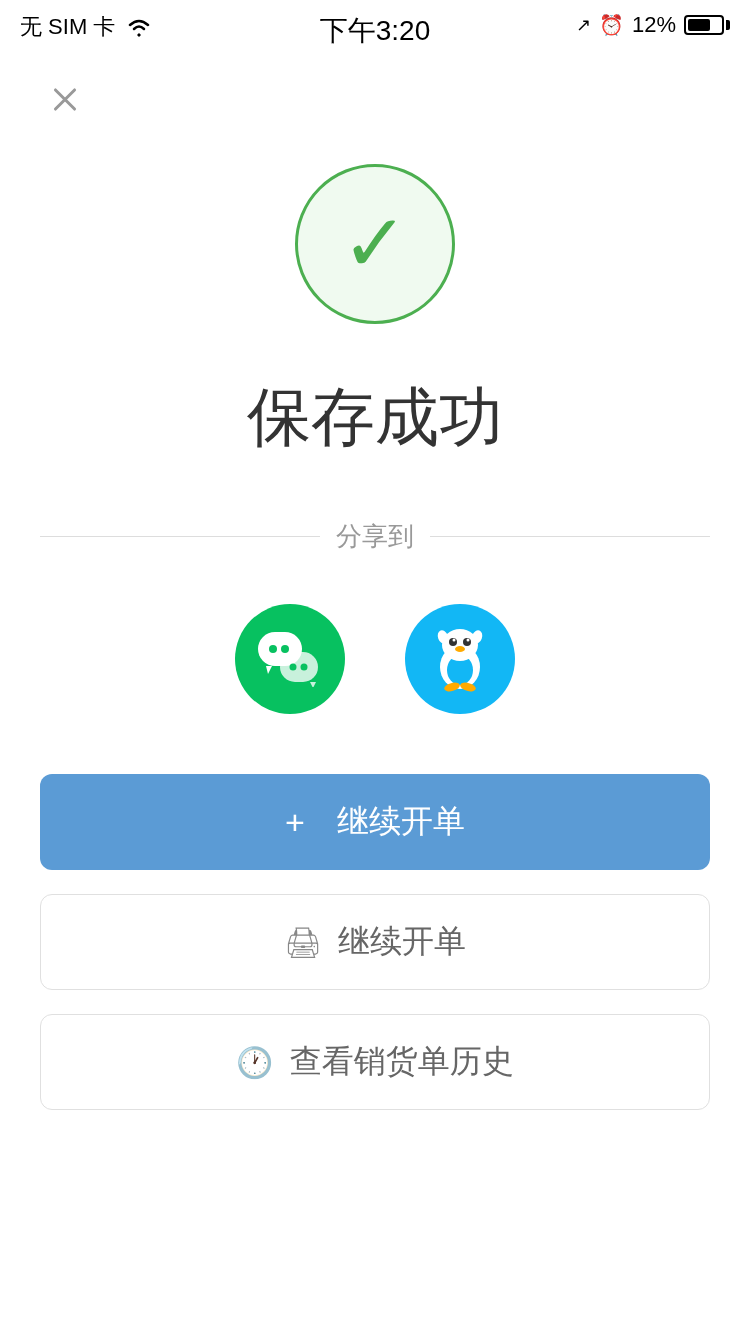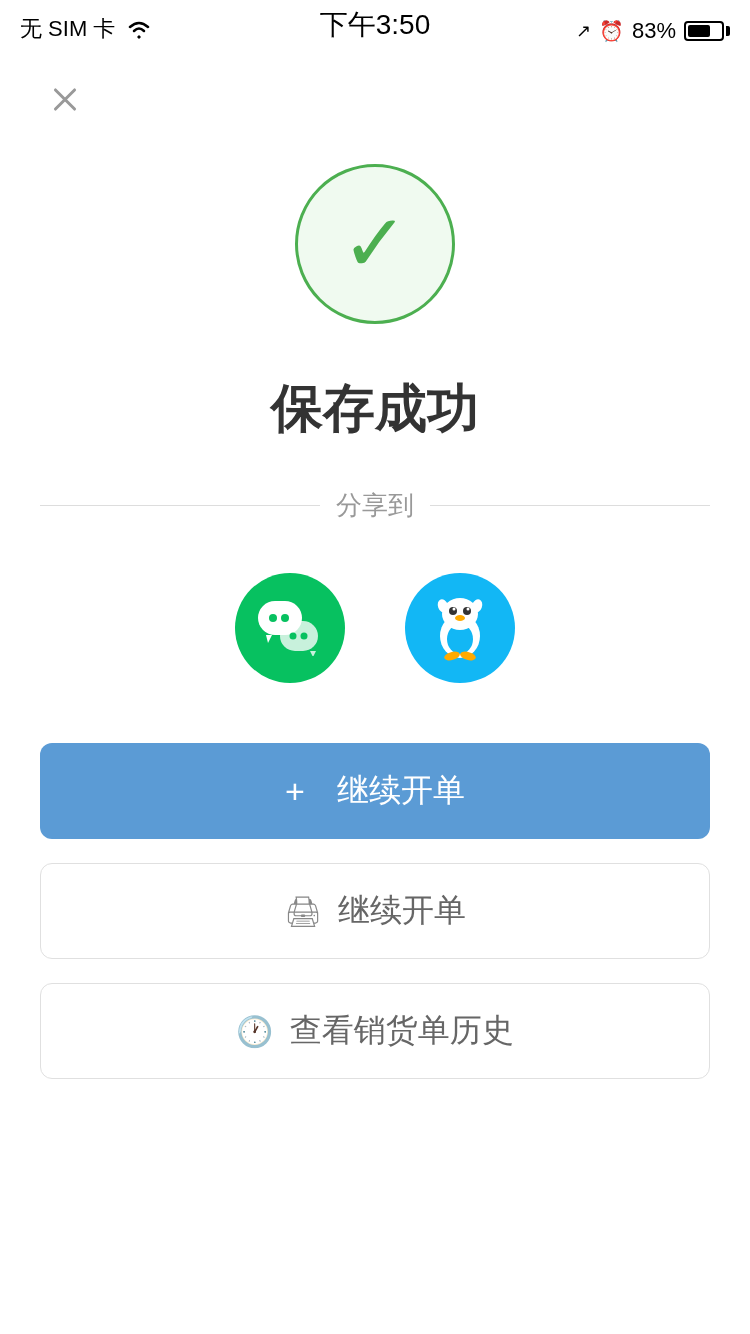--- a/index.html
+++ b/index.html
@@ -12,23 +12,23 @@
       font-family: -apple-system, "PingFang SC", "Helvetica Neue", sans-serif;
       overflow: hidden;
       position: relative;
     }
 
     
     .status-bar {
       width: 100%;
       height: 44px;
       display: flex;
-      align-items: flex-end;
+      align-items: flex-start;
       justify-content: space-between;
-      padding: 0 20px;
+      padding: 12px 20px;
       font-size: 26px;
       color: #000;
     }
     .status-left {
       display: flex;
       align-items: center;
       gap: 10px;
       font-size: 24px;
     }
     .status-center {
@@ -123,24 +123,24 @@
       margin-bottom: 50px;
     }
     .checkmark {
       font-size: 80px;
       color: #4CAF50;
       line-height: 1;
     }
 
     
     .success-title {
-      font-size: 52px;
-      font-weight: 700;
+      font-size: 64px;
+      font-weight: 400;
       color: #333;
-      margin-bottom: 44px;
+      margin-bottom: 58px;
     }
 
     
     .share-section {
       width: 100%;
       margin-bottom: 60px;
     }
     .share-divider {
       display: flex;
       align-items: center;
@@ -212,25 +212,25 @@
 
 <div class="status-bar">
   <div class="status-left">
     <span style="font-size:22px;">无 SIM 卡</span>
     <svg width="28" height="20" viewBox="0 0 28 20">
       <path d="M14 16 L16 18 L14 20 L12 18 Z" fill="#000"></path>
       <path d="M9 12 Q14 7 19 12" stroke="#000" stroke-width="2.5" fill="none" stroke-linecap="round"></path>
       <path d="M5 8 Q14 0 23 8" stroke="#000" stroke-width="2.5" fill="none" stroke-linecap="round"></path>
     </svg>
   </div>
-  <div class="status-center">下午3:50</div>
+  <div class="status-center">下午3:20</div>
   <div class="status-right">
     <span style="font-size:18px;">↗</span>
     <span style="font-size:20px;">⏰</span>
-    <span style="font-size:22px;">83%</span>
+    <span style="font-size:22px;">12%</span>
     <div class="battery">
       <div class="battery-body">
         <div class="battery-fill"></div>
       </div>
       <div class="battery-tip"></div>
     </div>
   </div>
 </div>
 
 <div class="main-content">

